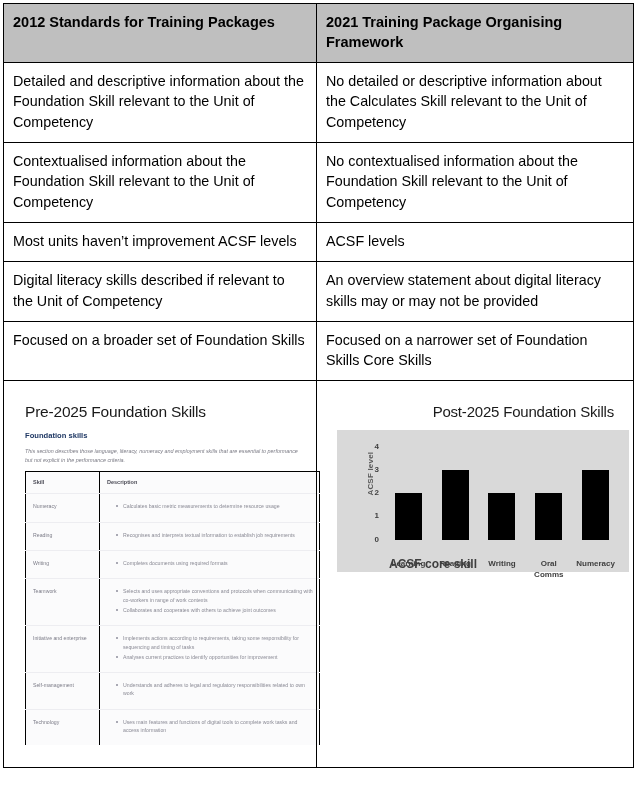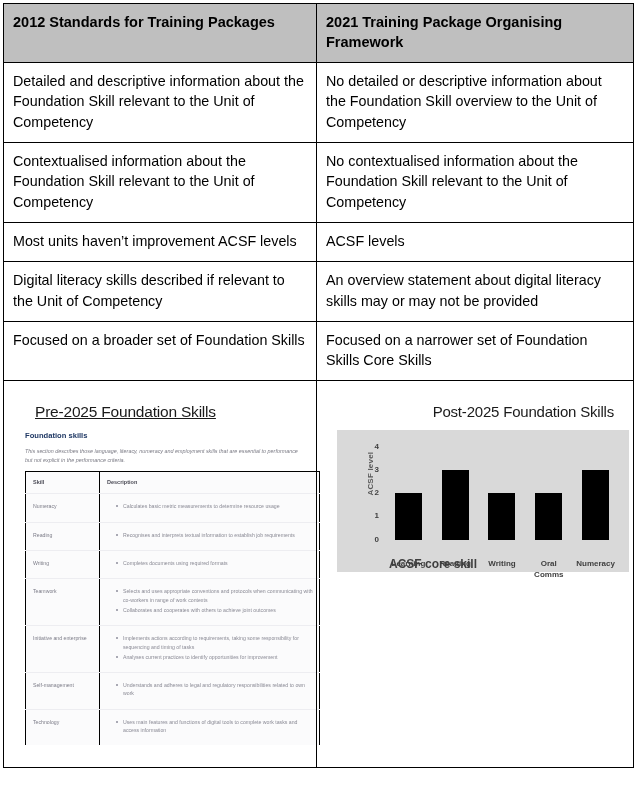--- a/index.html
+++ b/index.html
@@ -51,22 +51,21 @@
   
   .embed-shot {
     margin: 4px 3px 4px 4px;
     background: #ffffff;
     padding: 6px 6px 8px 6px;
   }
   .embed-title {
     font-size: 15.5px;
     color: #1a1a1a;
     letter-spacing: -0.2px;
-    margin: 2px 0 8px 12px;
-    text-decoration: underline;
+    margin: 2px 0 8px 2px;
   }
   .fs-heading {
     font-size: 7.6px;
     font-weight: bold;
     color: #1f3864;
     margin: 8px 0 5px 2px;
   }
   .fs-intro {
     font-size: 5.4px;
     font-style: italic;
@@ -239,21 +238,21 @@
       </colgroup>
     <thead>
       <tr>
         <th>2012 Standards for Training Packages</th>
         <th>2021 Training Package Organising Framework</th>
       </tr>
     </thead>
     <tbody>
       <tr>
         <td>Detailed and descriptive information about the Foundation Skill relevant to the Unit of Competency</td>
-        <td>No detailed or descriptive information about the Foundation Skill overview to the Unit of Competency</td>
+        <td>No detailed or descriptive information about the Calculates Skill relevant to the Unit of Competency</td>
       </tr>
       <tr>
         <td>Contextualised information about the Foundation Skill relevant to the Unit of Competency</td>
         <td>No contextualised information about the Foundation Skill relevant to the Unit of Competency</td>
       </tr>
       <tr>
         <td>Most units haven’t improvement ACSF levels</td>
         <td>ACSF levels</td>
       </tr>
       <tr>

